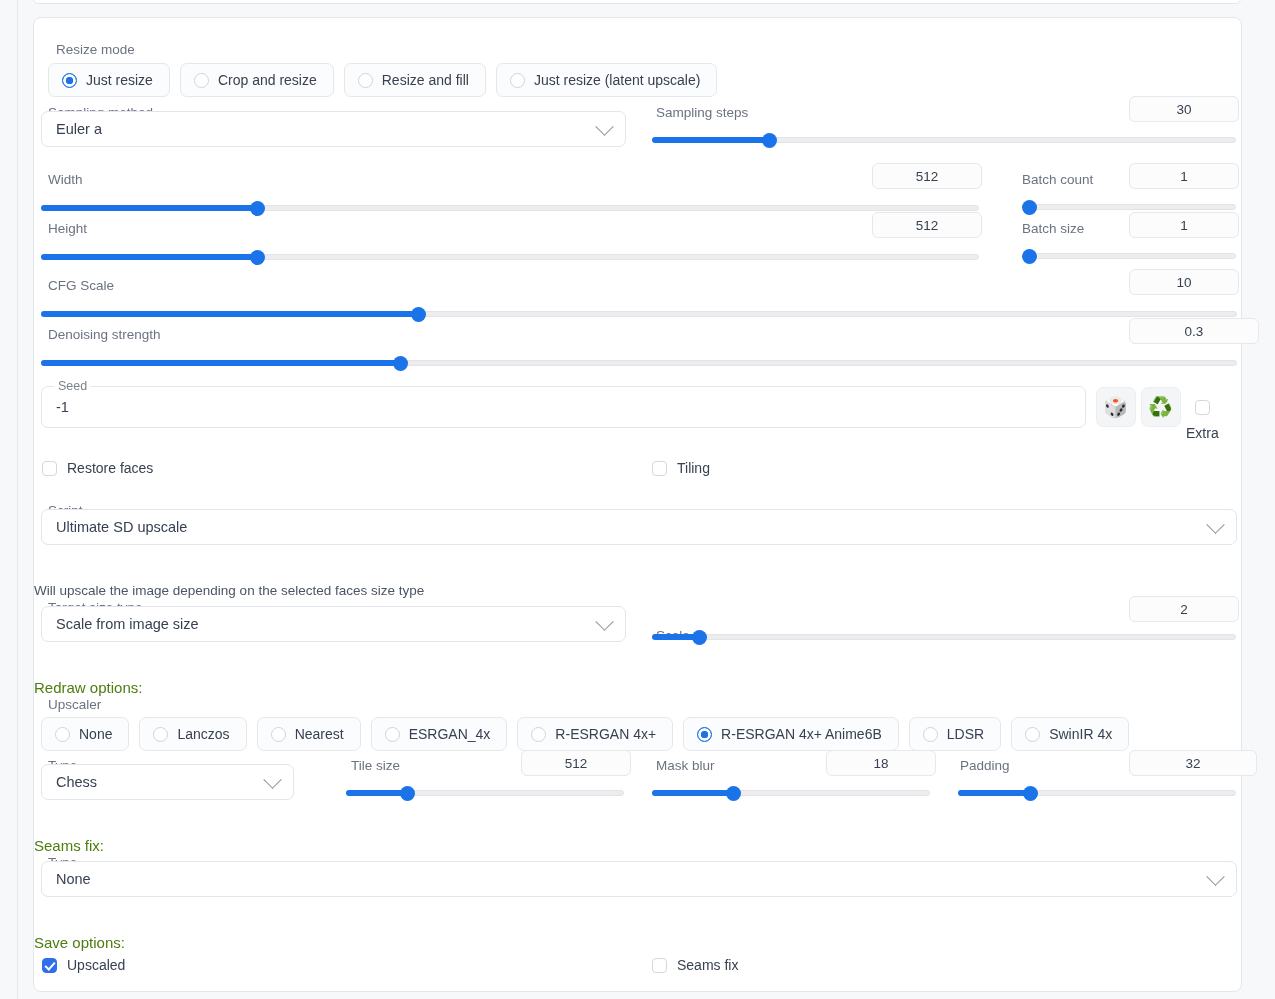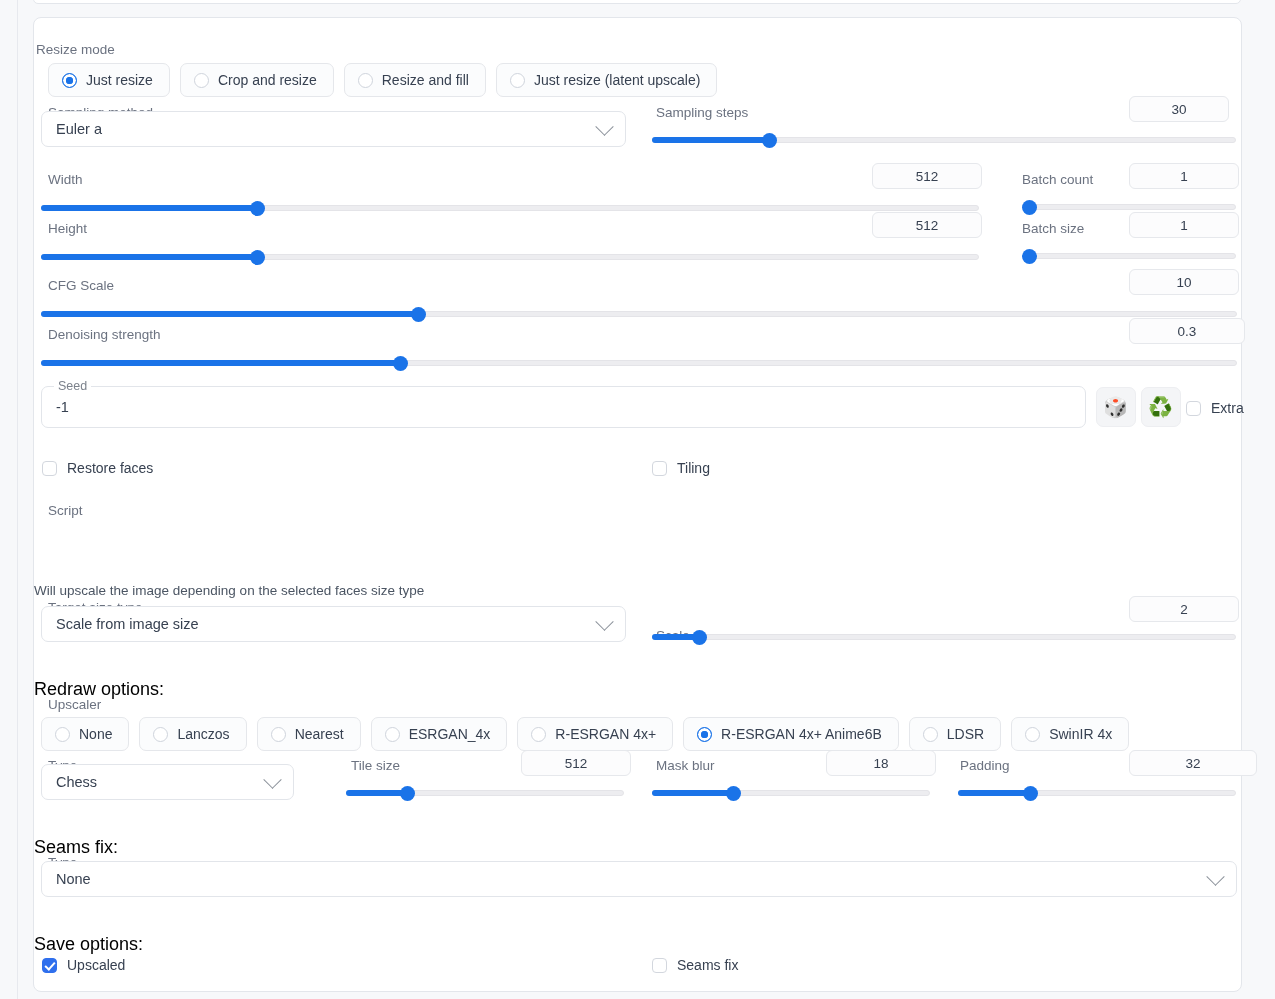--- a/index.html
+++ b/index.html
@@ -39,22 +39,22 @@
     border-radius: 8px;
   }
   .label {
     font-size: 13.5px;
     color: #6b7280;
     font-weight: 400;
     line-height: 1;
     white-space: nowrap;
   }
   .section-head {
-    font-size: 18px;
-    color: #000000;
+    font-size: 15px;
+    color: #4d7c0f;
     white-space: nowrap;
   }
 
   
   .pill-row { display: flex; gap: 10px; align-items: center; }
   .pill {
     display: flex; align-items: center; gap: 9px;
     height: 34px;
     padding: 0 16px 0 13px;
     background: #fbfcfd;
@@ -198,21 +198,21 @@
 </head>
 <body>
 
 <div class="page">
 
   <div class="left-rail"></div>
   <div class="top-sliver"></div>
 
   <div class="main-panel">
 
-    <div class="abs label" style="left:2px; top:25px;">Resize mode</div>
+    <div class="abs label" style="left:22px; top:25px;">Resize mode</div>
     <div class="abs pill-row" style="left:14px; top:28px; margin-top:17px;">
       <div class="pill">
         <span class="radio on"></span>
         <span>Just resize</span>
       </div>
       <div class="pill">
         <span class="radio"></span>
         <span>Crop and resize</span>
       </div>
       <div class="pill">
@@ -225,21 +225,21 @@
       </div>
     </div>
 
     <div class="abs label" style="left:14px; top:88px;">Sampling method</div>
     <div class="abs dropdown" style="left:7px; top:93px; width:585px; height:36px;">
       <span>Euler a</span>
       <span class="chev"></span>
     </div>
 
     <div class="abs label" style="left:622px; top:88px;">Sampling steps</div>
-    <div class="abs numbox" style="left:1095px; top:78px; width:100px;">30</div>
+    <div class="abs numbox" style="left:1095px; top:78px; width:110px;">30</div>
     <div class="abs slider" style="left:618px; top:115px; width:584px;">
       <div class="track"></div>
       <div class="fill" style="width:20%;"></div>
       <div class="thumb" style="left:20%;"></div>
     </div>
 
     <div class="abs label" style="left:14px; top:155px;">Width</div>
     <div class="abs numbox" style="left:838px; top:145px; width:110px;">512</div>
     <div class="abs slider" style="left:7px; top:183px; width:938px;">
       <div class="track"></div>
@@ -273,48 +273,52 @@
 
     <div class="abs label" style="left:14px; top:261px;">CFG Scale</div>
     <div class="abs numbox" style="left:1095px; top:251px; width:110px;">10</div>
     <div class="abs slider" style="left:7px; top:289px; width:1196px;">
       <div class="track"></div>
       <div class="fill" style="width:31.5%;"></div>
       <div class="thumb" style="left:31.5%;"></div>
     </div>
 
     <div class="abs label" style="left:14px; top:310px;">Denoising strength</div>
-    <div class="abs numbox" style="left:1095px; top:300px; width:116px;">0.3</div>
+    <div class="abs numbox" style="left:1095px; top:300px; width:130px;">0.3</div>
     <div class="abs slider" style="left:7px; top:338px; width:1196px;">
       <div class="track"></div>
       <div class="fill" style="width:30%;"></div>
       <div class="thumb" style="left:30%;"></div>
     </div>
 
     <div class="abs seedbox" style="left:7px; top:368px; width:1045px; height:42px;">
       <span class="seed-caption">Seed</span>
       <span class="seed-val">-1</span>
     </div>
     <div class="abs iconbtn" style="left:1062px; top:369px; width:40px; height:40px;">🎲</div>
     <div class="abs iconbtn" style="left:1107px; top:369px; width:40px; height:40px;">♻️</div>
-    <div class="abs cbox-row" style="left:1152px; top:382px;">
+    <div class="abs cbox-row" style="left:1152px; top:382px;flex-direction:column;">
       <span class="cbox"></span>
       <span class="cbox-label">Extra</span>
     </div>
 
     <div class="abs cbox-row" style="left:8px; top:442px;">
       <span class="cbox"></span>
       <span class="cbox-label">Restore faces</span>
     </div>
     <div class="abs cbox-row" style="left:618px; top:442px;">
       <span class="cbox"></span>
       <span class="cbox-label">Tiling</span>
     </div>
 
     <div class="abs label" style="left:14px; top:486px;">Script</div>
+    <div class="abs dropdown" style="left:7px; top:491px; width:1196px; height:36px;">
+      <span>Ultimate SD upscale</span>
+      <span class="chev"></span>
+    </div>
 
     <div class="abs hint" style="left:0px; top:565px;">Will upscale the image depending on the selected faces size type</div>
 
     <div class="abs label" style="left:14px; top:583px;">Target size type</div>
     <div class="abs dropdown" style="left:7px; top:588px; width:585px; height:36px;">
       <span>Scale from image size</span>
       <span class="chev"></span>
     </div>
 
     <div class="abs label" style="left:622px; top:583px;margin-top:28px;">Scale</div>

